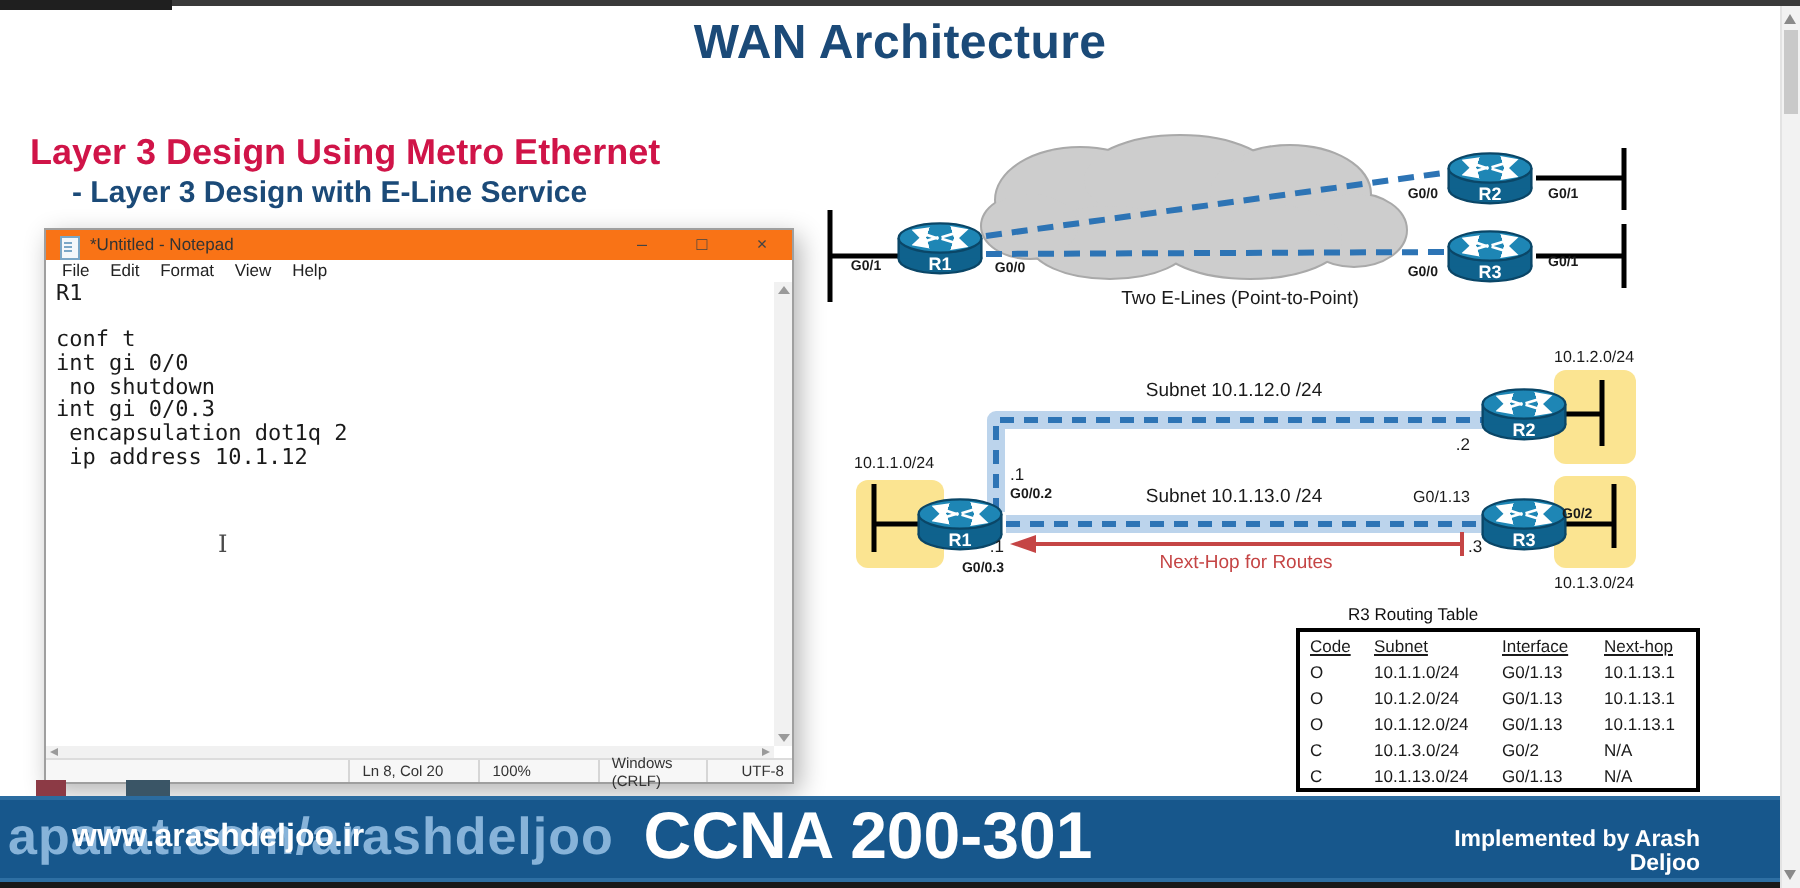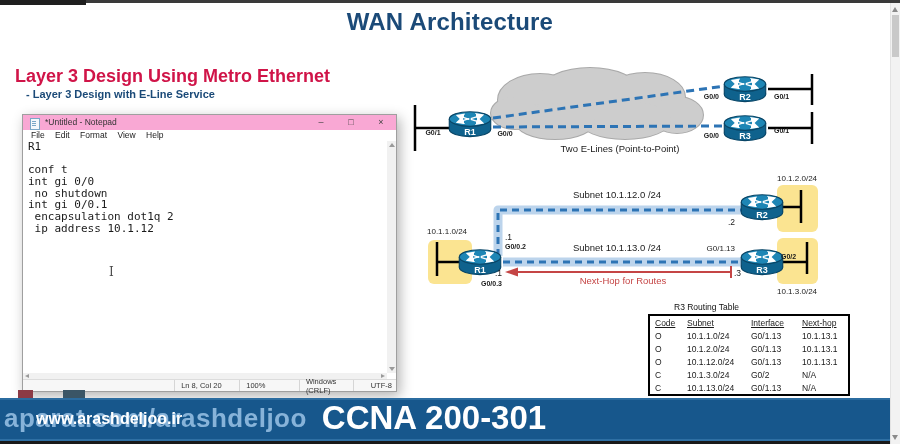--- a/index.html
+++ b/index.html
@@ -14,26 +14,26 @@
   
   .pg-scroll{right:0;top:3px;width:9px;height:441px;background:#f2f2f2;border-left:1px solid #e3e3e3;}
   .pg-thumb{position:absolute;left:1px;top:12px;width:7px;height:42px;background:#c9c9c9;}
   .tri{position:absolute;width:0;height:0;left:1px;}
   .tri-up{top:4px;border-left:3.5px solid transparent;border-right:3.5px solid transparent;border-bottom:5px solid #8a8a8a;}
   .tri-down{bottom:4px;border-left:3.5px solid transparent;border-right:3.5px solid transparent;border-top:5px solid #8a8a8a;}
 
   
   .page-title{left:0;top:8px;width:900px;text-align:center;font-size:24px;font-weight:bold;color:#1b4a78;letter-spacing:.2px;}
   .heading-red{left:15px;top:66px;font-size:18px;font-weight:bold;color:#d01448;}
-  .heading-blue{left:26px;top:88px;font-size:11px;font-weight:bold;color:#1b4a78;}
+  .heading-blue{left:36px;top:88px;font-size:15px;font-weight:bold;color:#1b4a78;}
 
   
   .notepad{left:22px;top:114px;width:373px;height:276px;background:#fff;border:1px solid #9f9f9f;
            box-shadow:3px 4px 12px rgba(0,0,0,.3);}
-  .np-titlebar{position:absolute;left:0;top:0;width:100%;height:15px;background:#f9a8d4;}
+  .np-titlebar{position:absolute;left:0;top:0;width:100%;height:15px;background:#f97316;}
   .np-icon{position:absolute;left:7px;top:3px;width:8px;height:10px;background:#f4f8fb;border:1px solid #7aa7c7;}
   .np-icon::before{content:"";position:absolute;left:1px;top:2px;width:4px;height:1px;background:#7aa7c7;box-shadow:0 2px 0 #7aa7c7,0 4px 0 #7aa7c7;}
   .np-title{position:absolute;left:22px;top:2px;font-size:8.5px;color:#333;}
   .np-controls{position:absolute;right:0;top:0;height:15px;display:flex;}
   .np-btn{width:30px;height:15px;text-align:center;font-size:9px;line-height:15px;color:#444;}
   .np-menubar{position:absolute;left:0;top:15px;width:100%;height:11px;background:#fff;font-size:8.5px;color:#222;}
   .np-menubar span{margin-left:8px;}
   .np-body{position:absolute;left:0;top:26px;width:364px;height:232px;background:#fff;
            font-family:"DejaVu Sans Mono",monospace;font-size:11px;line-height:11.7px;padding-top:0;}
   .np-line{height:11.7px;white-space:pre;padding-left:5px;}
@@ -134,21 +134,21 @@
       <span>Format</span>
       <span>View</span>
       <span>Help</span>
     </div>
     <div class="np-body">
       <div class="np-line">R1</div>
       <div class="np-line"></div>
       <div class="np-line">conf t</div>
       <div class="np-line">int gi 0/0</div>
       <div class="np-line"> no shutdown</div>
-      <div class="np-line">int gi 0/0.1</div>
+      <div class="np-line">int gi 0/0.3</div>
       <div class="np-line"> encapsulation dot1q 2</div>
       <div class="np-line"> ip address 10.1.12</div>
       <span class="ibeam">I</span>
     </div>
     <div class="np-vscroll">
       <span class="np-vs-u"></span>
       <span class="np-vs-d"></span>
     </div>
     <div class="np-hscroll">
       <span class="np-hs-l"></span>
@@ -303,20 +303,21 @@
       </tbody>
     </table>
   </div>
 
   <div class="abs sq1"></div>
   <div class="abs sq2"></div>
   <div class="abs footer"></div>
   <div class="abs wm">aparat.com/arashdeljoo</div>
   <div class="abs site">www.arashdeljoo.ir</div>
   <div class="abs course">CCNA 200-301</div>
+  <div class="abs credit">Implemented by Arash Deljoo</div>
   <div class="abs footer-light"></div>
   <div class="abs footer-dark"></div>
 
   <div class="abs pg-scroll">
     <span class="tri tri-up"></span>
     <span class="pg-thumb"></span>
     <span class="tri tri-down"></span>
   </div>
 
 </div>

